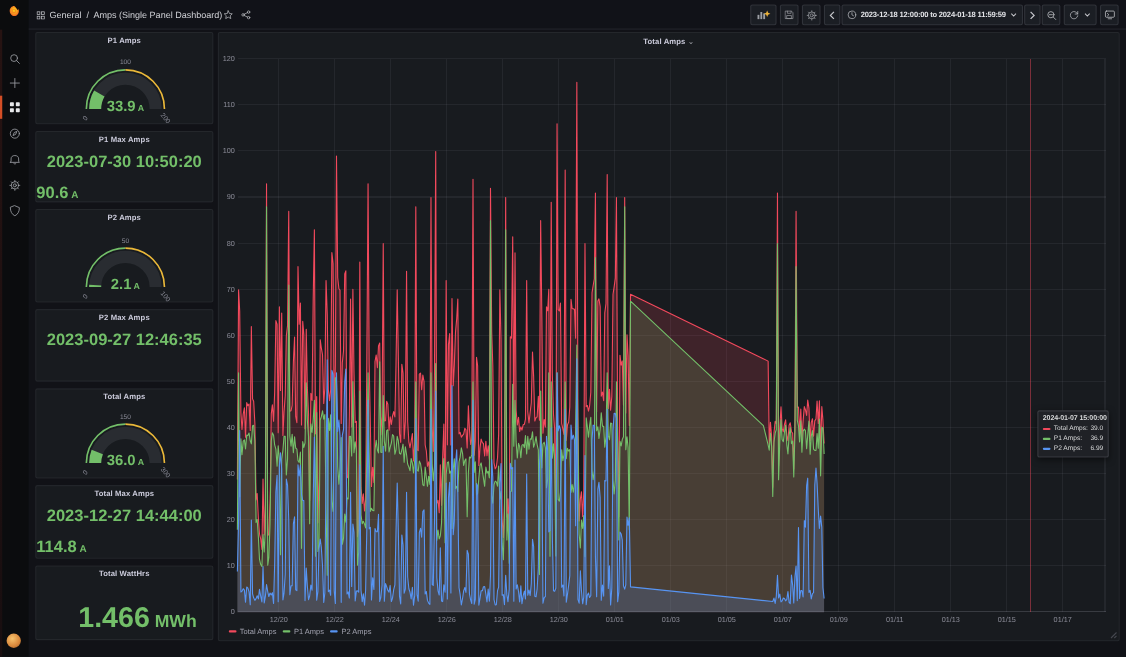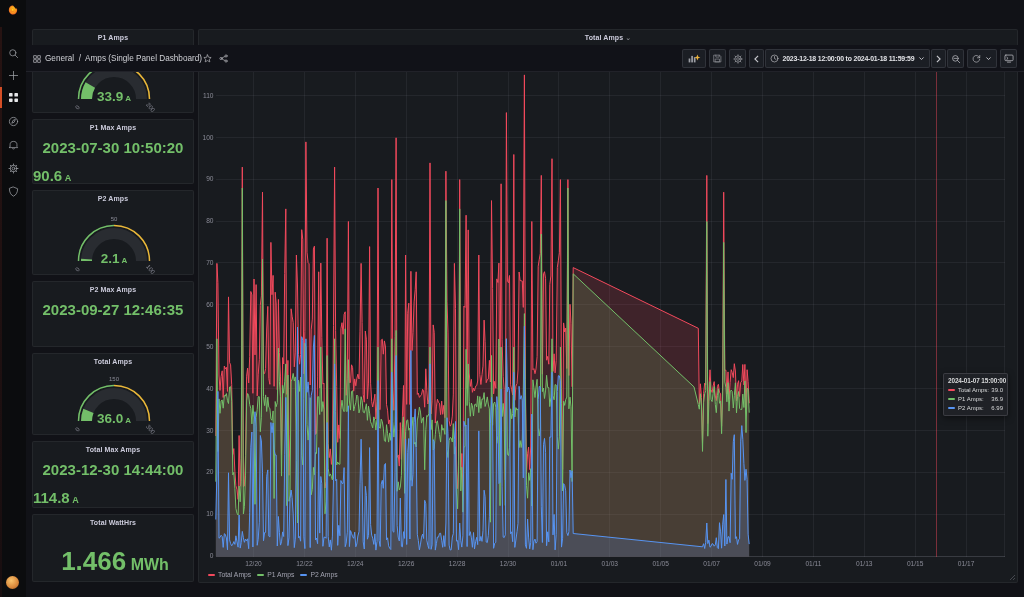--- a/index.html
+++ b/index.html
@@ -1,28 +1,28 @@
 <!DOCTYPE html>
 <html><head><meta charset="utf-8"><style>
 * { margin:0; padding:0; box-sizing:border-box; }
 html,body { width:1024px; height:597px; overflow:hidden; background:#111217;
   font-family:"Liberation Sans", sans-serif; }
 #app { position:relative; width:1024px; height:597px; }
 #navbar { position:absolute; left:0; top:0; width:1024px; height:27px; background:#111218;
-  border-bottom:1px solid rgba(204,204,220,0.09); z-index:5;margin-top:45px; }
+  border-bottom:1px solid rgba(204,204,220,0.09); z-index:5; }
 #sidebar { position:absolute; left:0; top:0; width:26px; height:597px; background:#0b0c0e; z-index:6; }
 .panel { position:absolute; background:#181b1f; border:1px solid rgba(204,204,220,0.065); border-radius:2px; }
 .ptitle { position:absolute; top:4px; left:0; width:100%; text-align:center; font-size:7px;
   font-weight:bold; color:#ccccdc; letter-spacing:0.1px; }
 .statdate { position:absolute; top:19px; left:0; width:100%; text-align:center; font-size:15px;
   font-weight:bold; color:#73BF69; }
 .statval { position:absolute; top:47px; left:0; width:100%; font-size:15px;
   font-weight:bold; color:#73BF69; }
 .statsuf { font-size:9px; }
-.wattval { position:absolute; top:31px; left:2px; width:100%; text-align:center; font-size:26px;
+.wattval { position:absolute; top:31px; left:12px; width:100%; text-align:center; font-size:26px;
   font-weight:bold; color:#73BF69; }
 .wattsuf { font-size:16px; }
 .navtext { color:#d0d1d6; font-size:8.2px; }
 .btn { position:absolute; top:4px; height:19px; background:#1b1e24; border:1px solid rgba(204,204,220,0.12);
   border-radius:2px; display:flex; align-items:center; justify-content:center; }
 #legend { position:absolute; left:9px; top:541px; font-size:6.8px; color:rgba(204,204,220,0.75); }
 #legend span.item { margin-right:6px; }
 .dash { display:inline-block; width:7px; height:2px; border-radius:1px; vertical-align:middle; margin-right:3px; margin-top:-1px;}
 #tooltip { position:absolute; left:744px; top:343px; width:65px; height:43px; background:#1f2126;
   border:1px solid rgba(204,204,220,0.16); border-radius:2px; box-shadow:0 2px 6px rgba(0,0,0,0.5);
@@ -212,21 +212,21 @@
         <path d="M53.50 67.00A27.5 27.5 0 0 1 108.50 67.00" stroke="#292c31" stroke-width="11" fill="none" stroke-linecap="butt"></path>
         <path d="M53.50 67.00A27.5 27.5 0 0 1 55.43 56.88" stroke="#73BF69" stroke-width="11" fill="none" stroke-linecap="butt"></path>
         <text x="44.5" y="77.4" font-size="6" fill="rgba(204,204,220,0.62)" text-anchor="middle" transform="rotate(-50 44.5 75.4)" font-family="Liberation Sans, sans-serif">0</text>
         <text x="117.5" y="77.4" font-size="6" fill="rgba(204,204,220,0.62)" text-anchor="middle" transform="rotate(50 117.5 75.4)" font-family="Liberation Sans, sans-serif">300</text>
         <text x="81" y="26.5" font-size="6" fill="rgba(204,204,220,0.62)" text-anchor="middle" font-family="Liberation Sans, sans-serif">150</text>
         <text x="81" y="69.0" font-size="13.5" font-weight="bold" fill="#73BF69" text-anchor="middle" font-family="Liberation Sans, sans-serif">36.0<tspan font-size="8"> A</tspan></text>
       </svg>
 </div>
 <div class="panel" style="left:32px;top:441px;width:162px;height:67px">
 <div class="ptitle">Total Max Amps</div>
-<div class="statdate">2023-12-30 14:44:00</div>
+<div class="statdate">2023-12-27 14:44:00</div>
 <div class="statval">114.8<span class="statsuf">&nbsp;A</span></div>
 </div>
 <div class="panel" style="left:32px;top:514px;width:162px;height:68px">
 <div class="ptitle">Total WattHrs</div>
 <div class="wattval">1.466<span class="wattsuf">&nbsp;MWh</span></div>
 </div>
 
 <div class="panel" id="chartpanel" style="left:198px;top:29px;width:820px;height:554px">
   <div class="ptitle">Total Amps <span style="font-weight:normal;color:#9d9fa5">⌄</span></div>
   <svg width="821" height="554" viewBox="0 0 821 554" style="position:absolute;left:0;top:0">

